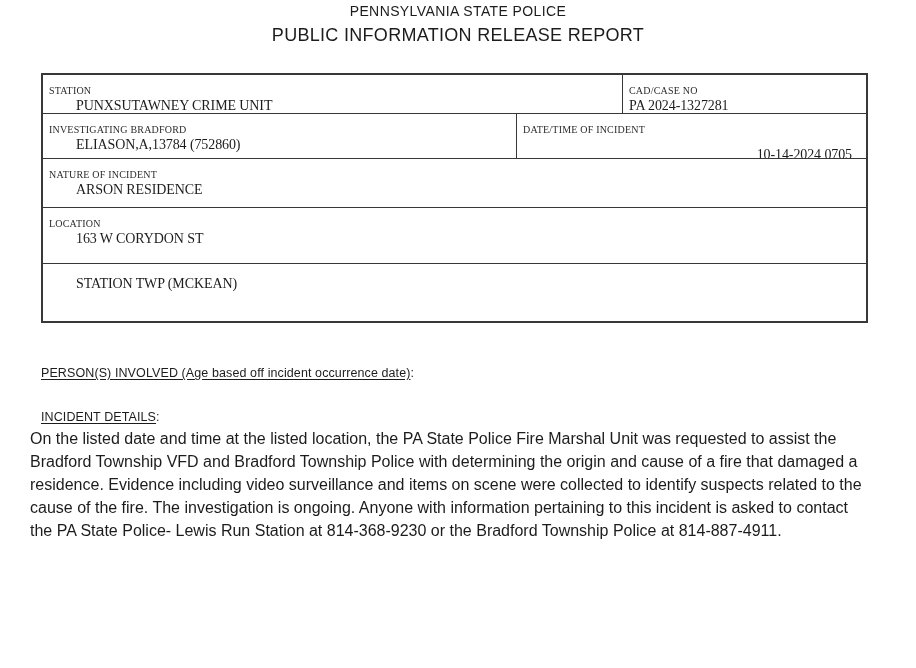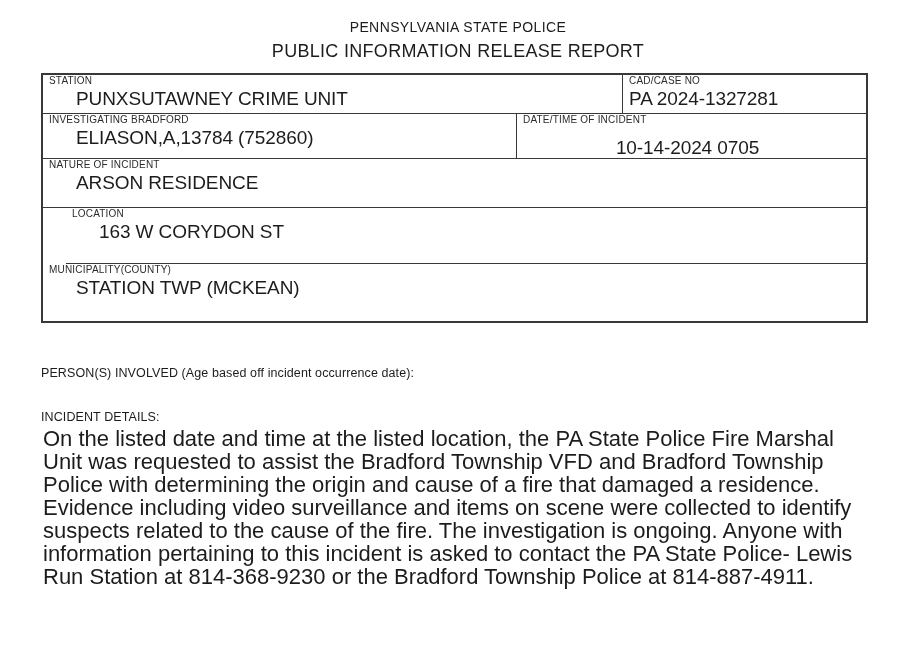--- a/index.html
+++ b/index.html
@@ -9,21 +9,21 @@
     height: 668px;
     background: var(--bg, #ffffff);
     font-family: "Liberation Sans", "DejaVu Sans", sans-serif;
     color: var(--text, #1c1c1c);
     overflow: hidden;
   }
 
   
   .doc-header {
     position: absolute;
-    top: 19px;
+    top: 3px;
     left: 0;
     width: 100%;
     text-align: center;
   }
   .agency-name {
     font-size: 14px;
     letter-spacing: 0.4px;
   }
   .doc-title {
     font-size: 18px;
@@ -46,70 +46,72 @@
   }
   .form-row {
     display: flex;
     border-bottom: 1px solid var(--border, #383838);
     box-sizing: border-box;
   }
   .form-row:last-child { border-bottom: none; flex: 1; }
   .row-station   { height: 39px; }
   .row-officer   { height: 45px; }
   .row-nature    { height: 49px; }
-  .row-location  { height: 56px; margin-left: 23px; }
+  .row-location  { height: 56px; }
   .cell {
     box-sizing: border-box;
-    padding: 0 0 0 6px;
+    padding: 10px 0 0 6px;
     overflow: hidden;
+    font-family: Liberation Serif, serif;
   }
   .cell + .cell { border-left: 1px solid var(--border, #383838); }
   .cell-station  { width: 579px; }
   .cell-cad      { flex: 1; }
   .cell-officer  { width: 473px; }
   .cell-datetime { flex: 1; }
   .cell-wide     { flex: 1; }
   .cell-label {
     font-size: 10px;
     letter-spacing: 0.2px;
     color: #2b2b2b;
     white-space: nowrap;
   }
   .cell-value {
-    font-size: 19px;
+    font-size: 14px;
     letter-spacing: -0.1px;
     margin-top: 2px;
     padding-left: 27px;
     white-space: nowrap;
   }
   .cell-cad .cell-value { padding-left: 0; text-align: left; padding-right: 20px; }
-  .cell-datetime .cell-value { padding-left: 0; text-align: center; padding-right: 14px; margin-top: 12px; }
+  .cell-datetime .cell-value { padding-left: 0; text-align: right; padding-right: 14px; margin-top: 12px; }
 
   
   .section-heading {
     position: absolute;
     left: 41px;
     font-size: 12.5px;
     letter-spacing: 0.1px;
     white-space: nowrap;
   }
   .heading-persons { top: 366px; }
   .heading-details { top: 410px; }
   .underlined {
+    text-decoration: underline;
     text-underline-offset: 2px;
   }
 
   
   .body-text {
     position: absolute;
-    left: 43px;
+    left: 30px;
     top: 427px;
     width: 836px;
     margin: 0;
-    font-size: 22px;
+    font-size: 16px;
     line-height: 23px;
     letter-spacing: 0px;
   }
 </style>
 </head>
 <body>
 
 <div class="page">
 
   <div class="doc-header">
@@ -150,21 +152,20 @@
 
     <div class="form-row row-location">
       <div class="cell cell-wide">
         <div class="cell-label">LOCATION</div>
         <div class="cell-value">163 W CORYDON ST</div>
       </div>
     </div>
 
     <div class="form-row row-municipality">
       <div class="cell cell-wide">
-        <div class="cell-label">MUNICIPALITY(COUNTY)</div>
         <div class="cell-value">STATION TWP (MCKEAN)</div>
       </div>
     </div>
 
   </div>
 
   <div class="section-heading heading-persons">
     <span class="underlined">PERSON(S) INVOLVED (Age based off incident occurrence date)</span><span>:</span>
   </div>
 

